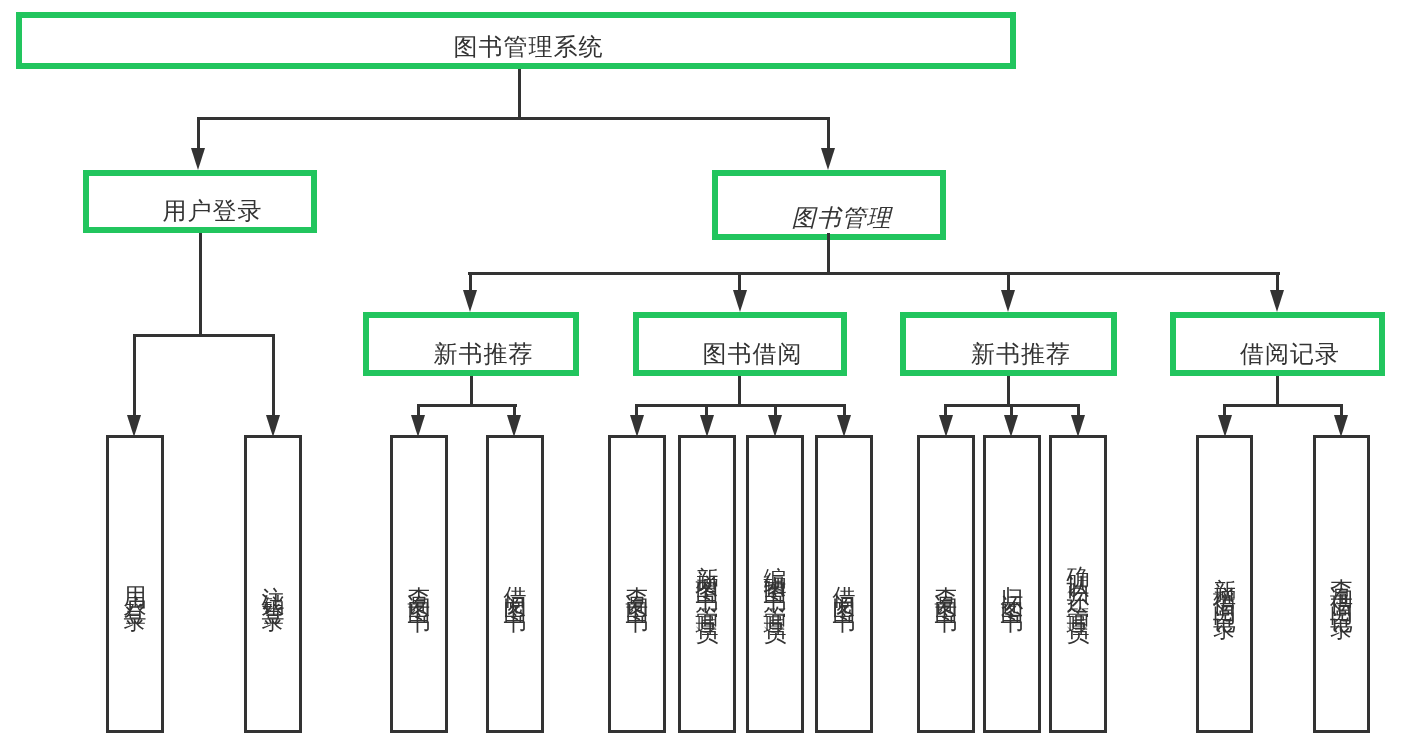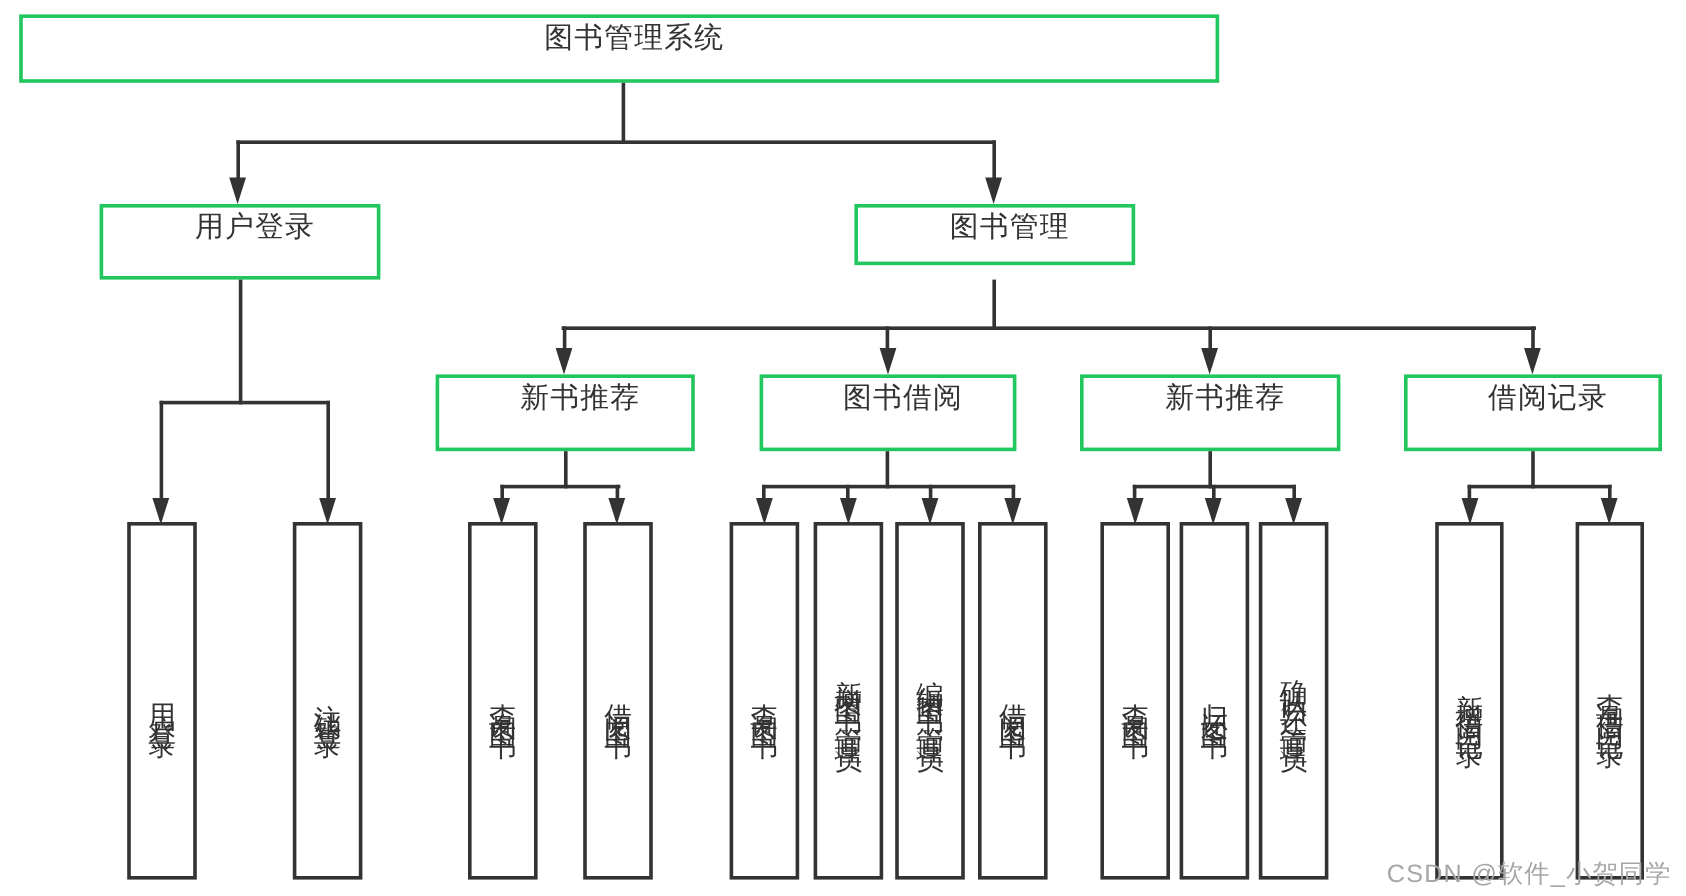--- a/index.html
+++ b/index.html
@@ -6,24 +6,24 @@
   .canvas{
     position:relative;
     width:1405px;height:747px;
     background:#ffffff;
     font-family:"Liberation Sans","DejaVu Sans",sans-serif;
     overflow:hidden;
   }
   
   .hbox{
     position:absolute;
-    border:3px solid #22c55e;
+    border:6px solid #22c55e;
     background:#ffffff;
     box-sizing:border-box;
-    display:flex;align-items:flex-start;justify-content:center;padding-left:25px;
+    display:flex;align-items:flex-end;justify-content:center;padding-left:25px;
   }
   .hbox span{
     font-size:24px;color:#333333;letter-spacing:1px;white-space:nowrap;
   }
   
   .vbox{
     position:absolute;
     width:58px;height:298px;top:435px;
     border:3px solid #333333;
     background:#ffffff;
@@ -70,21 +70,21 @@
   <div class="vline" style="left:518px;top:69px;height:51px;"></div>
   <div class="hline" style="left:197px;top:117px;width:633px;"></div>
   <div class="vline" style="left:197px;top:117px;height:34px;"></div>
   <div class="arrow" style="left:191px;top:148px;"></div>
   <div class="vline" style="left:827px;top:117px;height:34px;"></div>
   <div class="arrow" style="left:821px;top:148px;"></div>
 
   <div class="hbox" style="left:83px;top:170px;width:234px;height:63px;">
     <span>用户登录</span>
   </div>
-  <div class="hbox" style="left:712px;top:170px;width:234px;height:51px;">
+  <div class="hbox" style="left:712px;top:170px;width:234px;height:70px;font-style:italic;">
     <span>图书管理</span>
   </div>
 
   <div class="vline" style="left:199px;top:233px;height:104px;"></div>
   <div class="hline" style="left:133px;top:334px;width:142px;"></div>
   <div class="vline" style="left:133px;top:334px;height:85px;"></div>
   <div class="arrow" style="left:127px;top:415px;"></div>
   <div class="vline" style="left:272px;top:334px;height:85px;"></div>
   <div class="arrow" style="left:266px;top:415px;"></div>
 
@@ -183,15 +183,14 @@
     <span>确认归还（管理员）</span>
   </div>
 
   <div class="vbox" style="left:1196px;width:57px;">
     <span>新增借阅记录</span>
   </div>
   <div class="vbox" style="left:1313px;width:57px;">
     <span>查询借阅记录</span>
   </div>
 
-  <div class="watermark">CSDN @软件_小贺同学</div>
 
 </div>
 
 </body></html>

